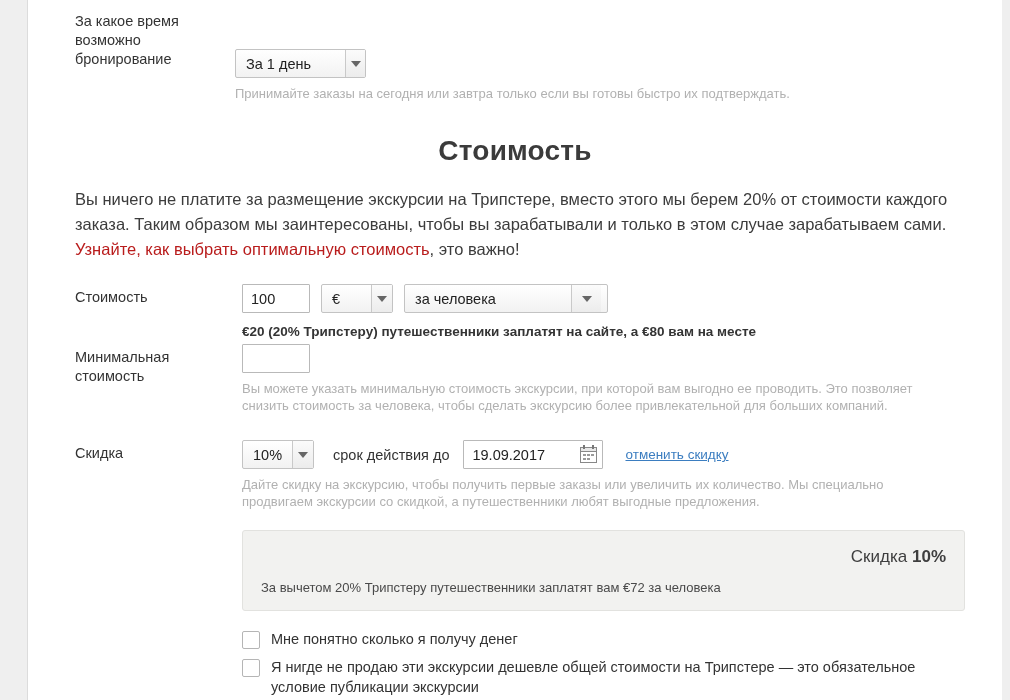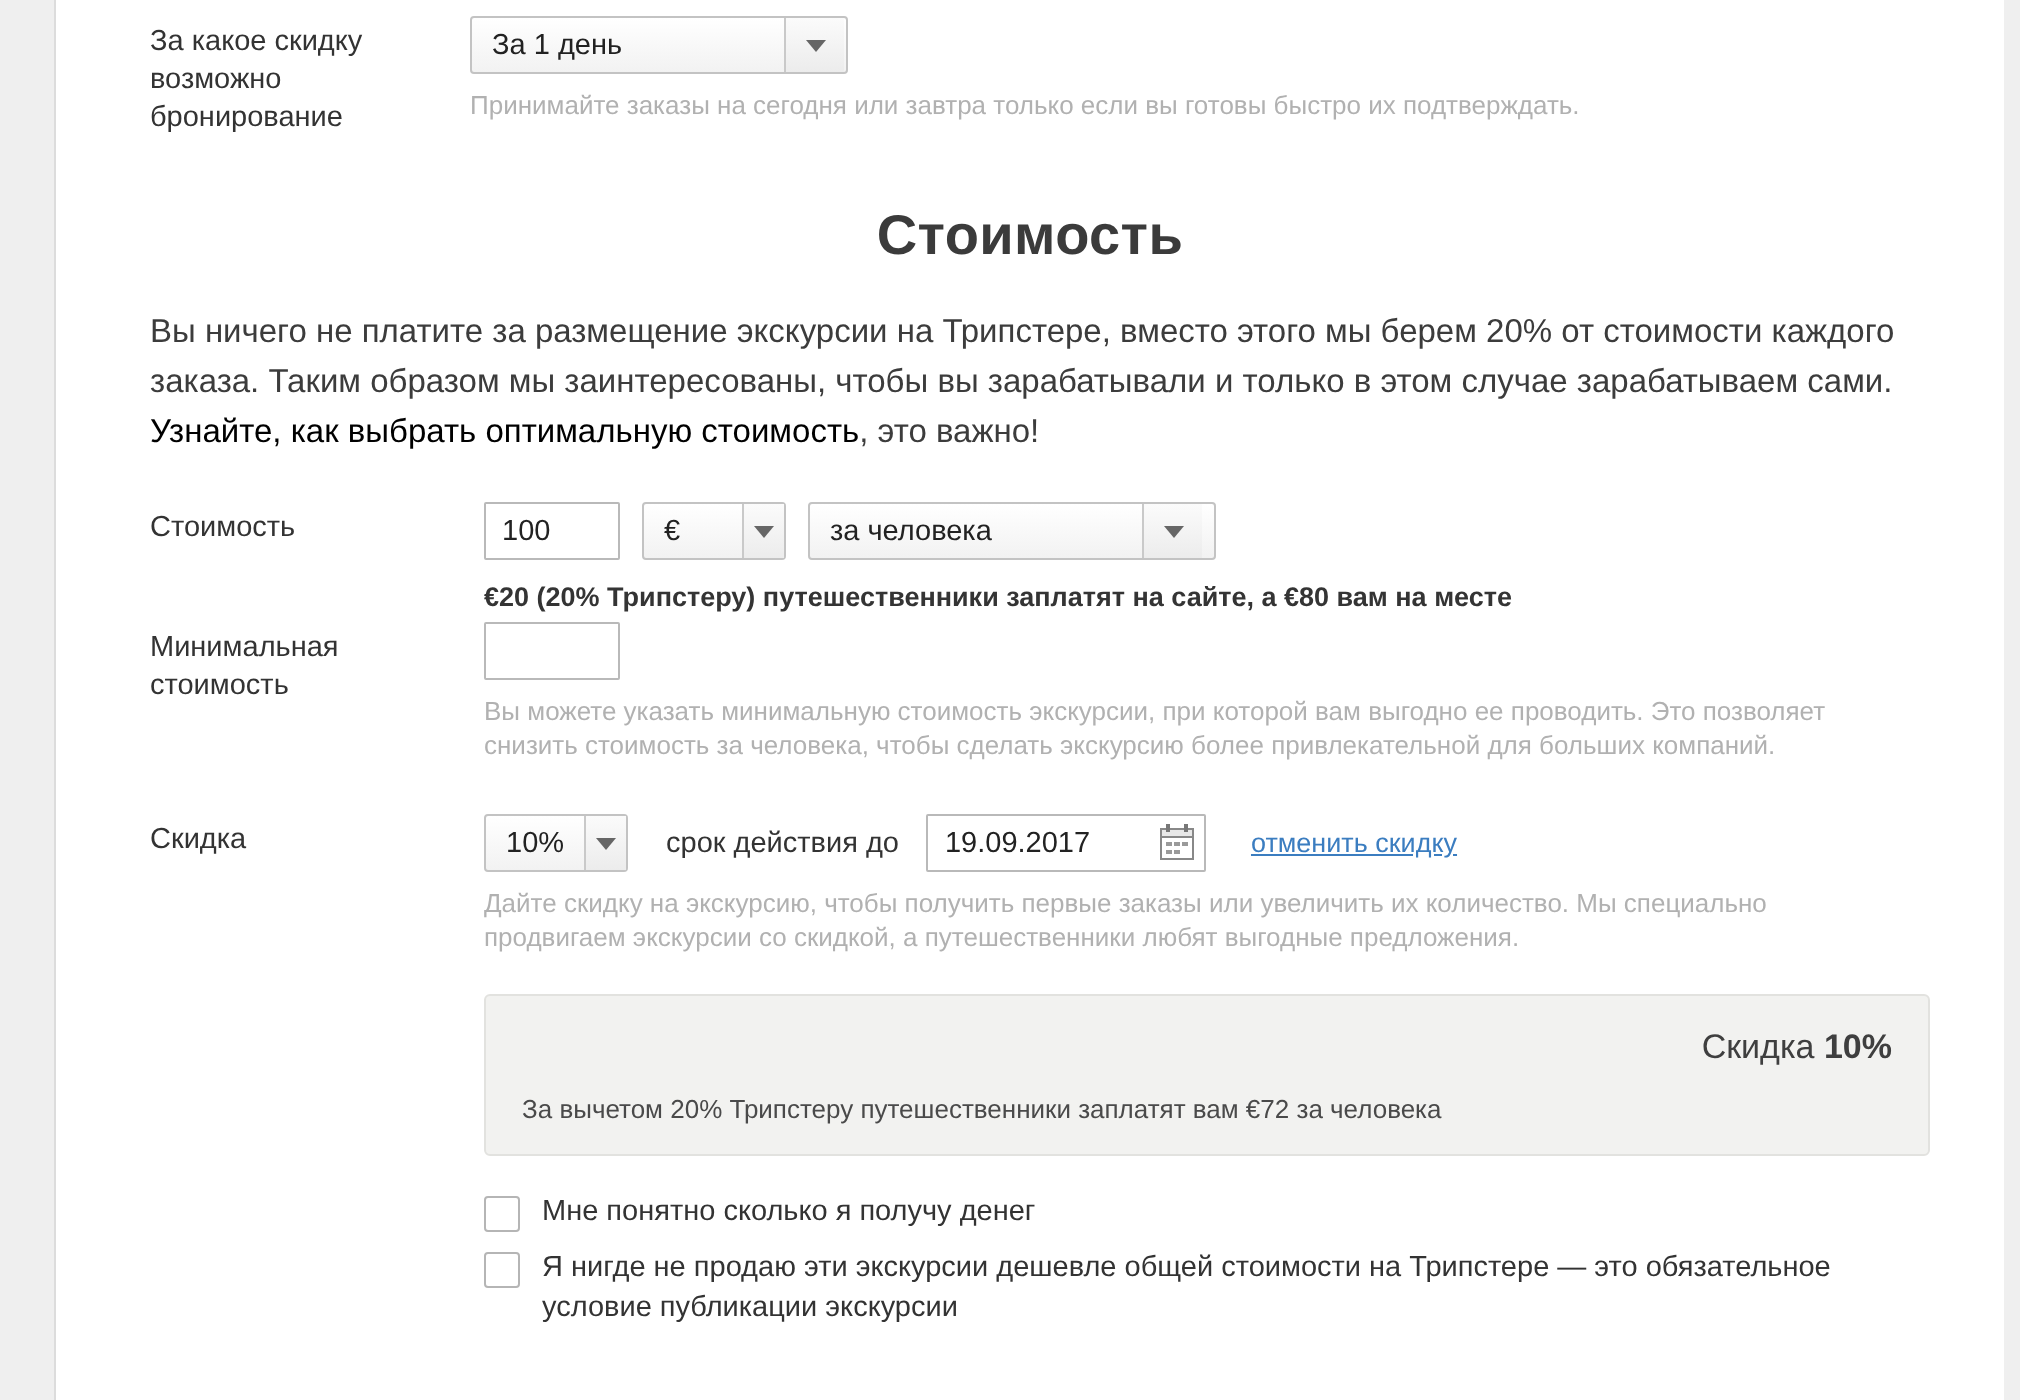--- a/index.html
+++ b/index.html
@@ -115,41 +115,41 @@
     line-height: 17px;
     margin-top: 7px;
   }
 
   
   .top-row {
     padding-top: 8px;
     padding-left: 47px;
   }
   .top-row .label { width: 160px; flex: 0 0 160px; }
-  .sel-period { width: 189px; }
+  .sel-period { width: 131px; margin-top: 41px; }
   .sel-period .val { width: 136px; }
 
   
   h1.section-title {
     text-align: center;
     font-size: 28px;
     font-weight: bold;
     color: #3b3b3b;
     margin: 33px 0 20px 0;
     letter-spacing: 0.2px;
   }
 
   .intro {
     padding: 0 47px 0 47px;
     font-size: 16.5px;
     line-height: 25px;
     color: #3c3c3c;
   }
   .intro a {
-    color: #000000;
+    color: #b91c1c;
     text-decoration: none;
   }
 
   .form {
     padding: 0 47px 0 47px;
     margin-top: 22px;
   }
 
   .price-controls {
     display: flex;
@@ -265,21 +265,21 @@
 <body>
 
 <div class="page">
 
   <div class="edge-left"></div>
   <div class="edge-right"></div>
 
   <div class="content">
 
     <div class="row top-row">
-      <div class="label">За какое скидку возможно бронирование</div>
+      <div class="label">За какое время возможно бронирование</div>
       <div class="field">
         <div class="select sel-period">
           <div class="val">За 1 день</div>
           <div class="arrowbox">
               <span class="caret"></span>
             </div>
         </div>
         <div class="hint">Принимайте заказы на сегодня или завтра только если вы готовы быстро их подтверждать.</div>
       </div>
     </div>

